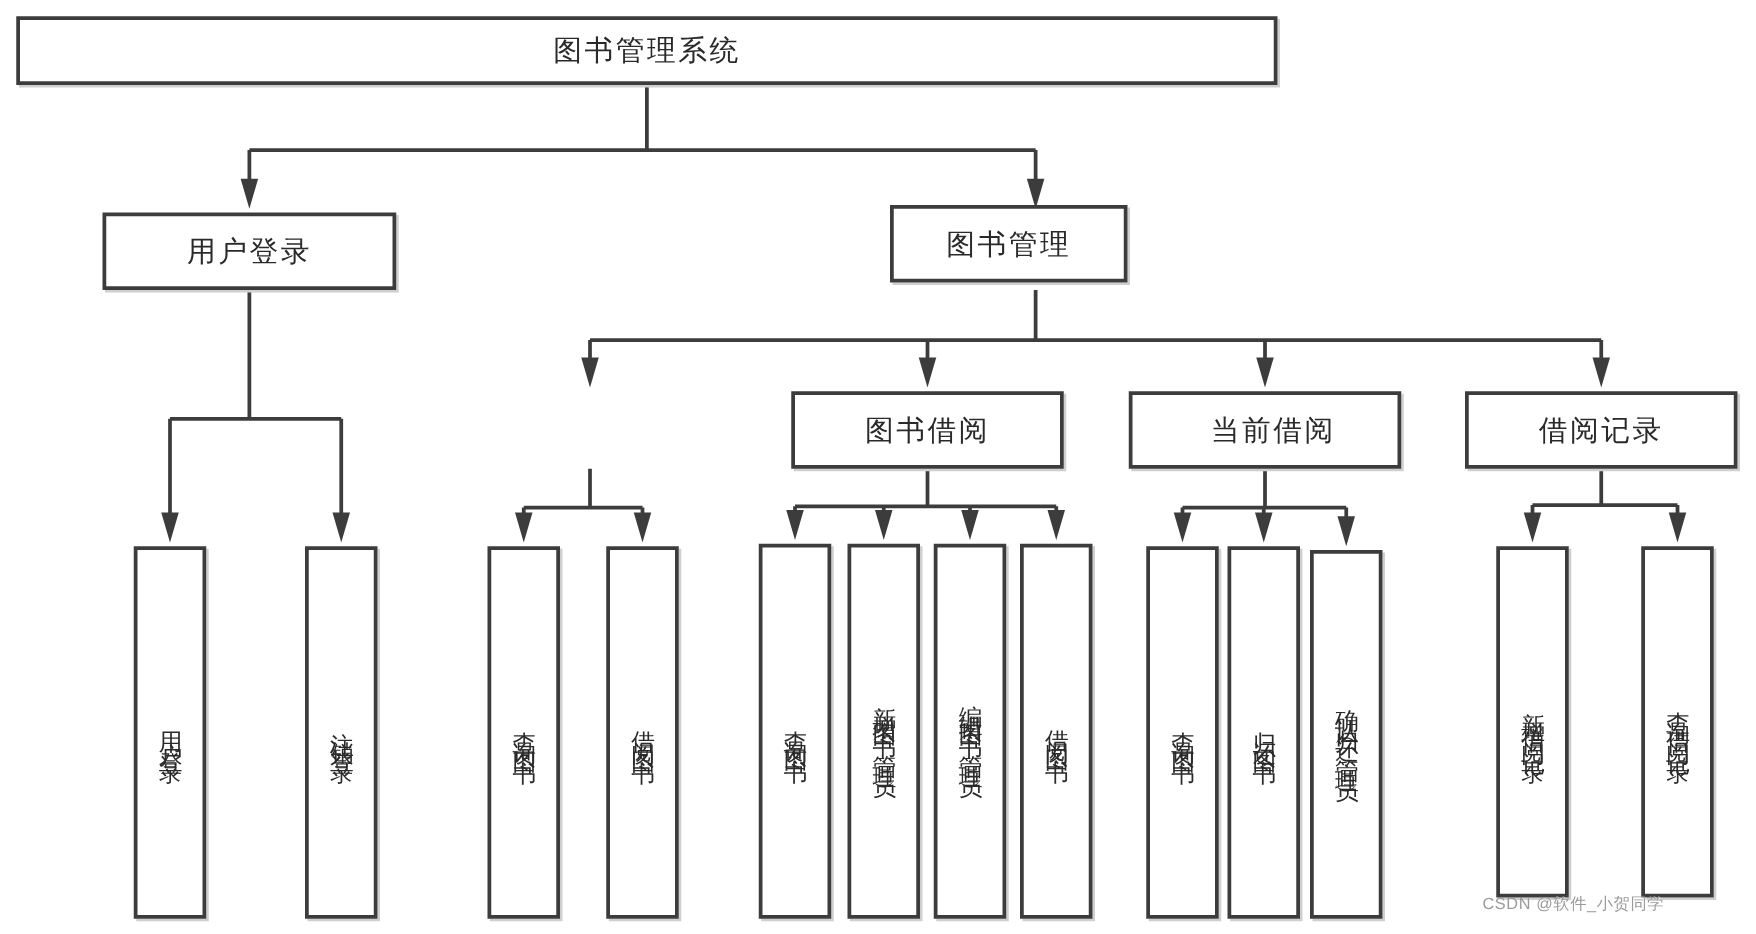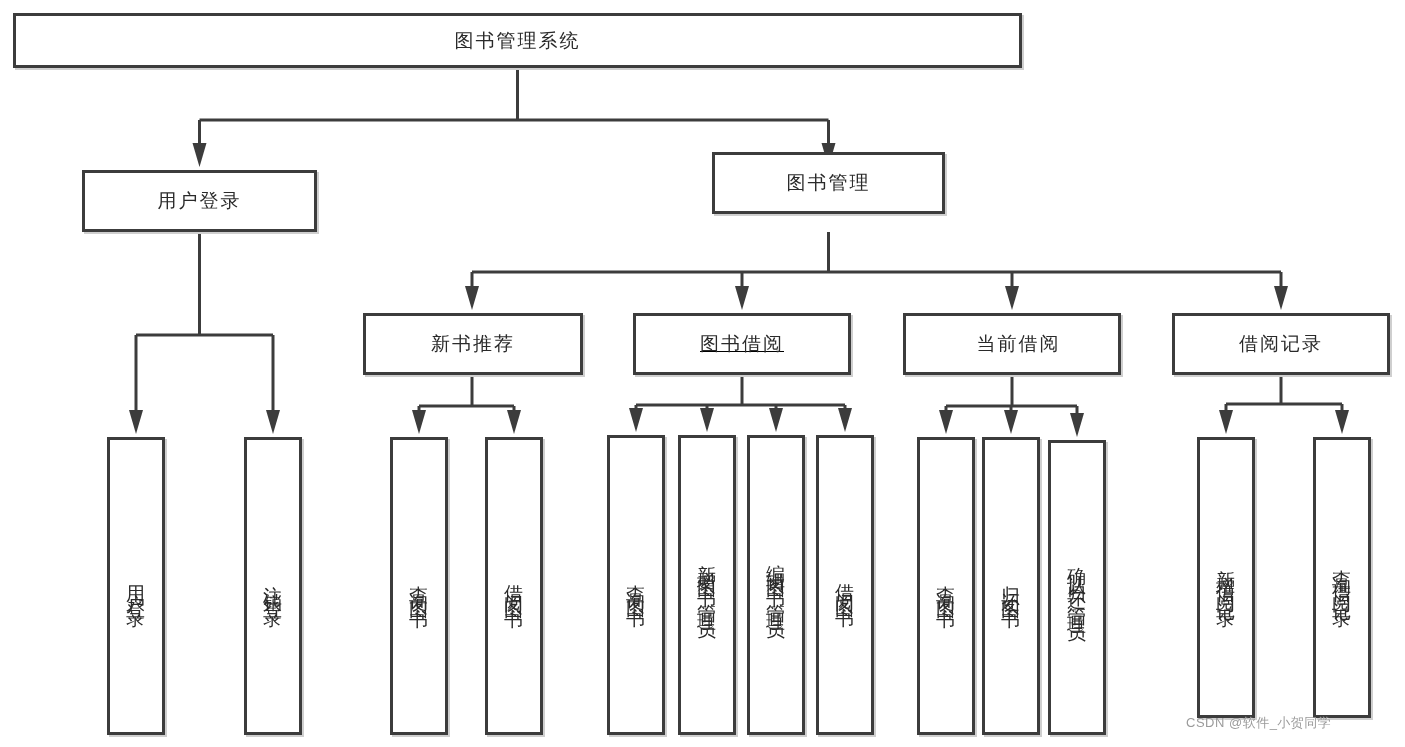--- a/index.html
+++ b/index.html
@@ -20,21 +20,21 @@
     position: absolute;
     box-sizing: border-box;
     border: 3px solid #3c3c3c;
     background: #ffffff;
     display: flex;
     align-items: center;
     justify-content: center;
     box-shadow: 2px 2px 0 #cfcfcf;
   }
   .hbox span {
-    font-size: 19px;
+    font-size: 23px;
     color: #2a2a2a;
     letter-spacing: 2px;
     white-space: nowrap;
   }
   .vbox span {
     writing-mode: vertical-rl;
     text-orientation: mixed;
     font-size: 19px;
     color: #2a2a2a;
     letter-spacing: 8px;
@@ -123,28 +123,25 @@
     </g>
   </svg>
 
   <div class="hbox" style="left:13px; top:13px; width:1009px; height:55px;">
     <span>图书管理系统</span>
   </div>
 
   <div class="hbox" style="left:82px; top:170px; width:235px; height:62px;">
     <span>用户登录</span>
   </div>
-  <div class="hbox" style="left:712px; top:152px; width:233px; height:62px;">
+  <div class="hbox" style="left:712px; top:164px; width:190px; height:62px;">
     <span>图书管理</span>
   </div>
 
-  <div class="hbox" style="left:363px; top:313px; width:220px; height:62px;">
-    <span>新书推荐</span>
-  </div>
-  <div class="hbox" style="left:633px; top:313px; width:218px; height:62px;text-decoration:underline;">
+  <div class="hbox" style="left:633px; top:313px; width:218px; height:62px;">
     <span>图书借阅</span>
   </div>
   <div class="hbox" style="left:903px; top:313px; width:218px; height:62px;padding-left:13px;">
     <span>当前借阅</span>
   </div>
   <div class="hbox" style="left:1172px; top:313px; width:218px; height:62px;">
     <span>借阅记录</span>
   </div>
 
   <div class="vbox" style="left:107px; top:437px; width:58px; height:298px;">

